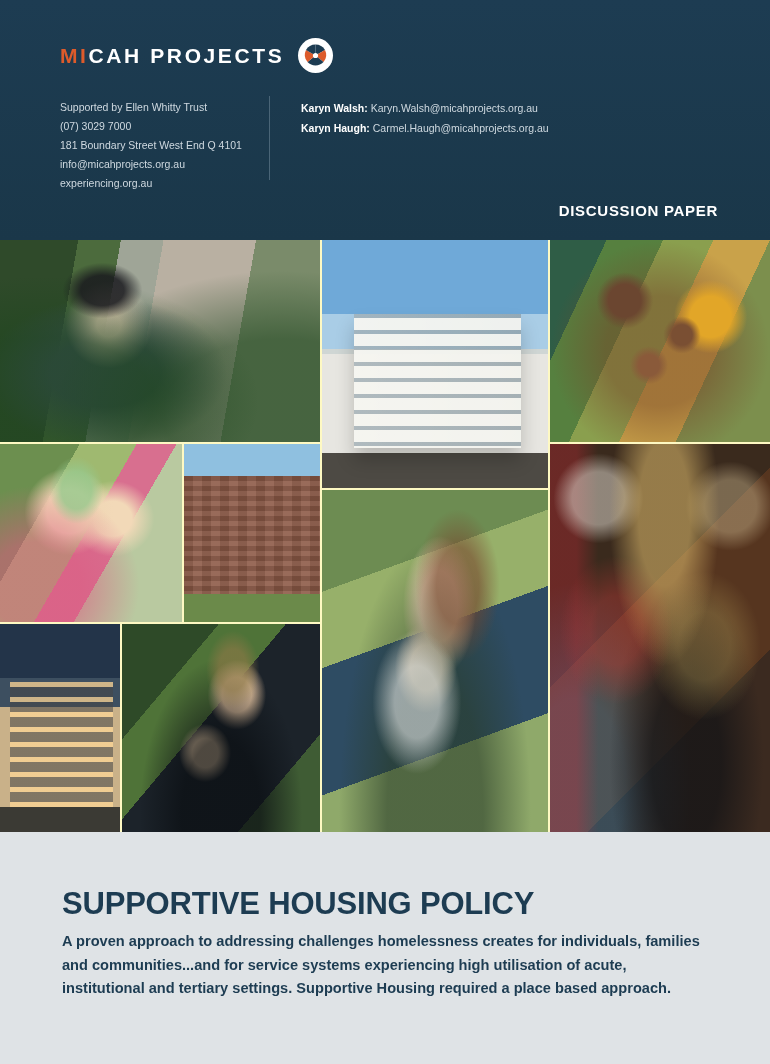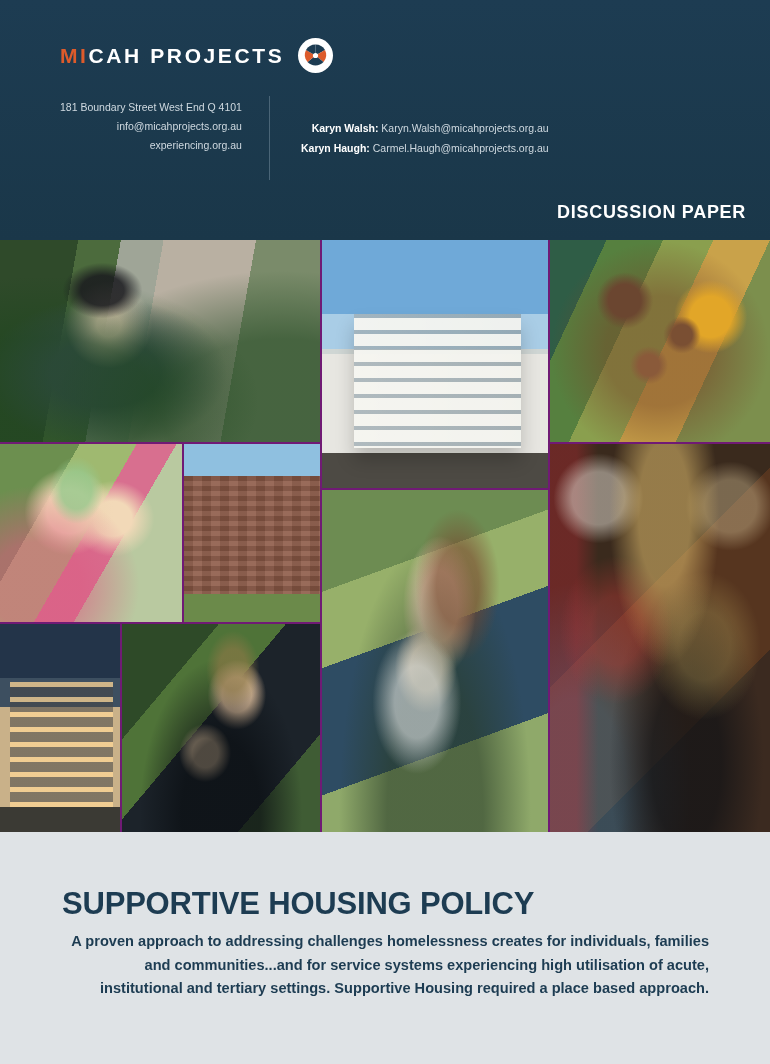--- a/index.html
+++ b/index.html
@@ -5,22 +5,21 @@
   * { box-sizing: border-box; margin: 0; padding: 0; }
   html, body {
     width: 770px; height: 1064px;
     font-family: "Liberation Sans", sans-serif;
     background: #ffffff;
     overflow: hidden;
   }
   .page {
     position: relative;
     width: 770px; height: 1064px;
-    background: #701a75;
-    text-align: right;
+    background: #fef9c3;
   }
 
   
   .header {
     position: absolute; top: 0; left: 0;
     width: 770px; height: 240px;
     background: #1b3a4f;
     background: linear-gradient(180deg, #1d3c52 0%, #1a3749 100%);
   }
   .logo-row {
@@ -56,28 +55,27 @@
     position: absolute; left: 269px; top: 96px;
     width: 1px; height: 84px;
     background: #4a6577;
   }
 
   .people-block {
     position: absolute; left: 301px; top: 98px;
     color: #cfd9e0;
     font-size: 10.5px;
     line-height: 20px;
-    margin-top: 20px;
   }
   .people-block .pname { color: #ffffff; font-weight: 700; }
 
   .doc-type {
-    position: absolute; right: 24px; top: 202px;
+    position: absolute; right: 52px; top: 202px;
     color: #ffffff;
-    font-size: 18px;
+    font-size: 15px;
     font-weight: 700;
     letter-spacing: 0.7px;
   }
 
   
   .mosaic {
     position: absolute; top: 240px; left: 0;
     width: 770px; height: 592px;
     overflow: hidden;
   }
@@ -234,21 +232,21 @@
     background: #dfe3e6;
   }
   .main-title {
     position: absolute; left: 62px; top: 54px;
     color: #1d3c52;
     font-size: 31px;
     font-weight: 700;
     letter-spacing: -0.2px;
   }
   .subtitle {
-    position: absolute; left: 69px; top: 98px;
+    position: absolute; left: 62px; top: 98px;
     width: 640px;
     color: #1d3c52;
     font-size: 14.6px;
     font-weight: 700;
     line-height: 23.5px;
   }
 </style>
 </head>
 <body>
 
@@ -265,20 +263,22 @@
           <path d="M23 8 a11 11 0 0 1 -1.5 12 L13.5 13.5 Z" fill="#dd5b2b"></path>
           <path d="M21.5 20 a11 11 0 0 1 -16 0 L13.5 13.5 Z" fill="#1d3c52"></path>
           <path d="M5.5 20 a11 11 0 0 1 -1.5 -12 L13.5 13.5 Z" fill="#dd5b2b"></path>
           <path d="M4 8 a11 11 0 0 1 9.5 -5.5 L13.5 13.5 Z" fill="#1d3c52"></path>
           <circle cx="13.5" cy="13.5" r="2.6" fill="#ffffff"></circle>
         </svg>
       </div>
     </div>
 
     <div class="contact-block">
+      <div>Supported by Ellen Whitty Trust</div>
+      <div>(07) 3029 7000</div>
       <div>181 Boundary Street West End Q 4101</div>
       <div>info@micahprojects.org.au</div>
       <div>experiencing.org.au</div>
     </div>
 
     <div class="divider-v"></div>
 
     <div class="people-block">
       <div>
         <span class="pname">Karyn Walsh:</span>

